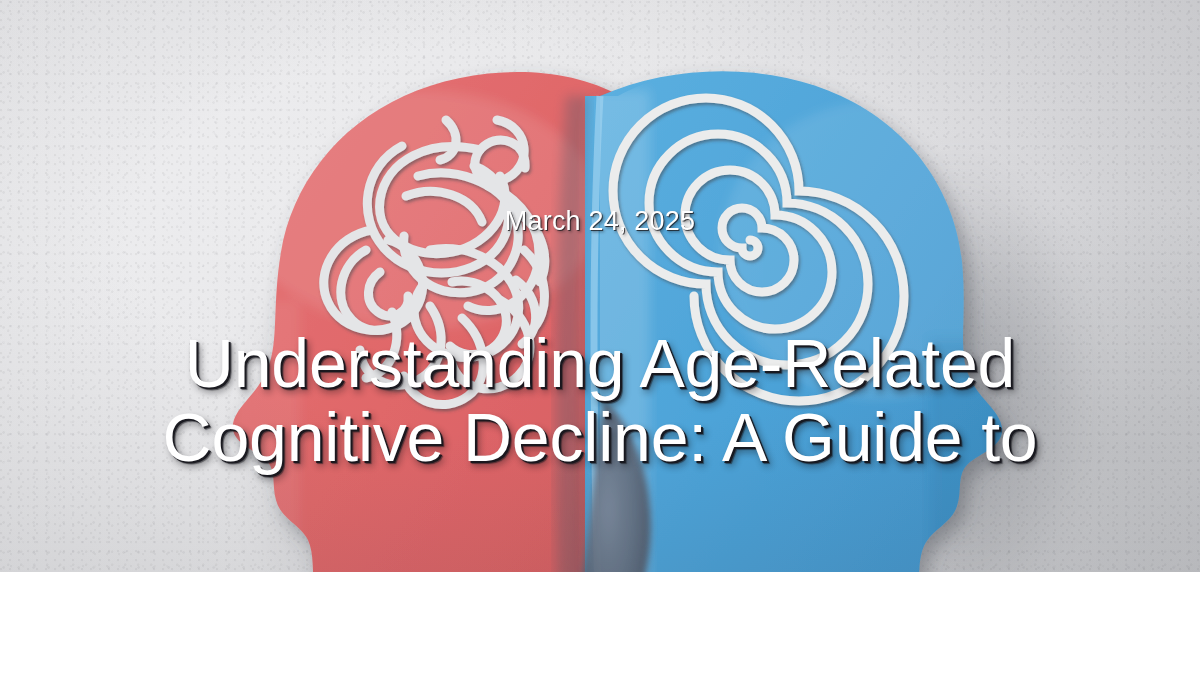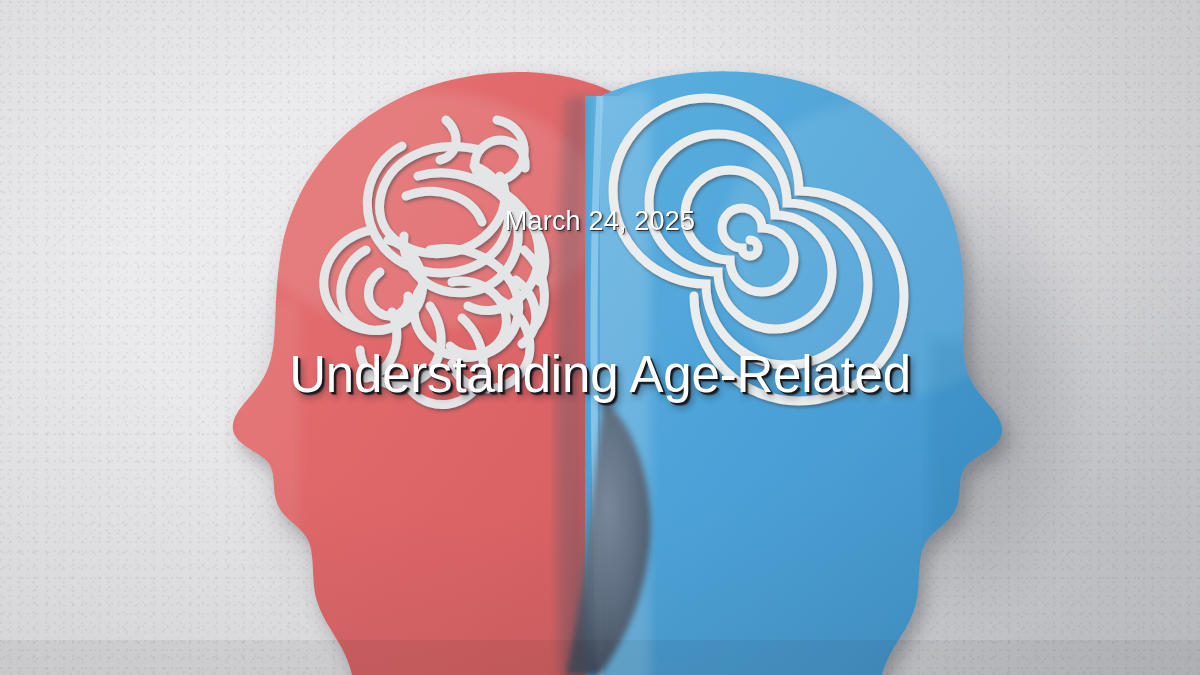--- a/index.html
+++ b/index.html
@@ -3,21 +3,21 @@
 <meta charset="utf-8">
 <style>
   html, body {
     margin: 0;
     padding: 0;
     background: #ffffff;
   }
   #hero {
     position: relative;
     width: 1200px;
-    height: 675px;
+    height: 572px;
     overflow: hidden;
     font-family: "Liberation Sans", sans-serif;
     background: #e6e6e8;
   }
 
   
   .wall {
     position: absolute;
     inset: 0;
     background:
@@ -86,24 +86,24 @@
     font-size: 27px;
     font-weight: 400;
     color: #ffffff;
     letter-spacing: .2px;
     text-shadow:
       1px 1px 0 rgba(25,25,30,.75),
       2px 2px 3px rgba(20,20,25,.45);
   }
   .title {
     position: absolute;
-    top: 338px;
+    top: 326px;
     left: 0; right: 0;
     text-align: center;
-    font-size: 51px;
+    font-size: 68px;
     line-height: 74px;
     font-weight: 400;
     color: #ffffff;
     letter-spacing: -.2px;
     text-shadow:
       2px 2px 0 rgba(22,22,28,.92),
       3px 3px 1px rgba(22,22,28,.55),
       4px 5px 7px rgba(15,15,20,.45);
   }
   .title .line { display: block; white-space: nowrap; }
@@ -281,16 +281,17 @@
       <rect x="0" y="640" width="1200" height="35" fill="#000" opacity=".05"></rect>
     </svg>
   </div>
 
   <div class="wall-vignette"></div>
 
   <div class="text-wrap">
     <div class="date">March 24, 2025</div>
     <div class="title">
       <span class="line">Understanding Age-Related</span>
+      <span class="line">Cognitive Decline: A Guide to</span>
     </div>
   </div>
 
 </div>
 
 </body></html>

